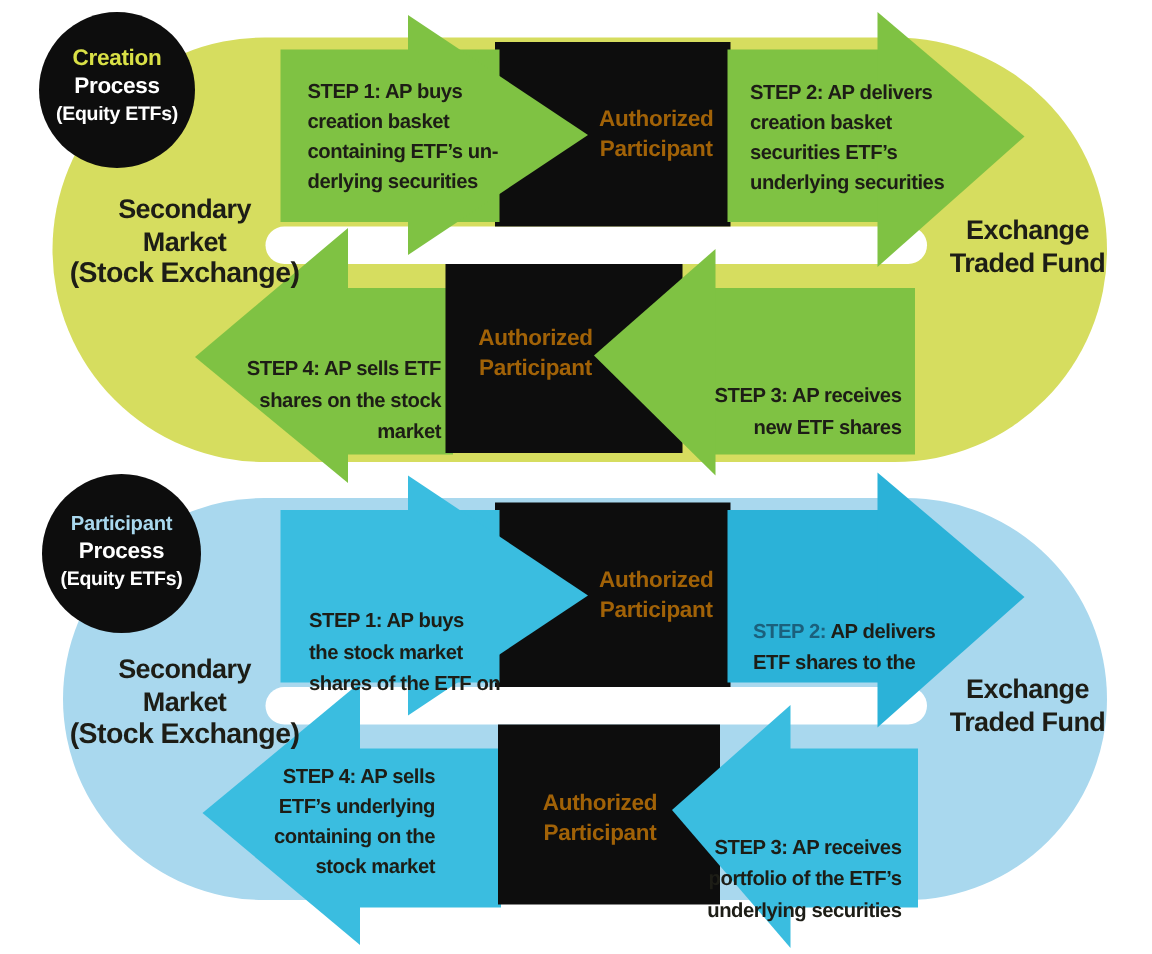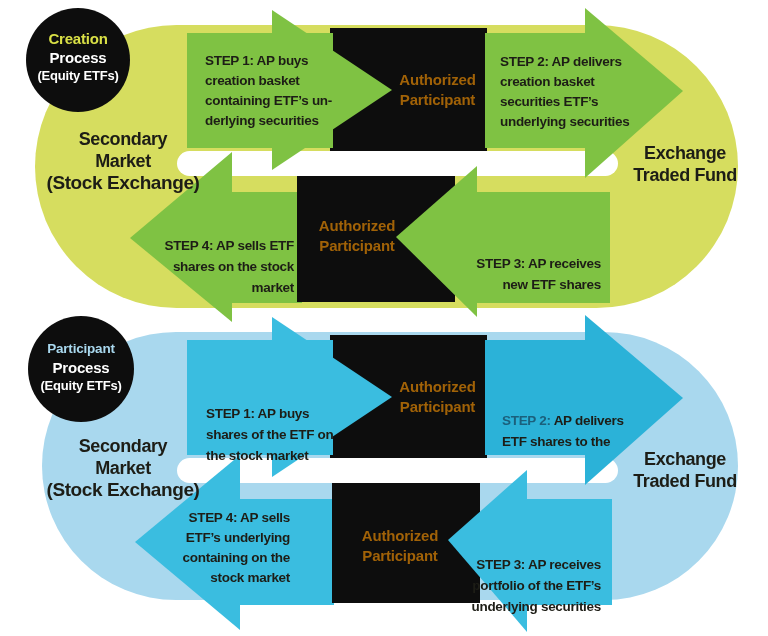--- a/index.html
+++ b/index.html
@@ -131,22 +131,22 @@
     <div class="side2">(Stock Exchange)</div>
   </div>
 
   <div class="txt center" style="left:602px;top:448px;width:166px;">
     <div class="side1">Exchange</div>
     <div class="side1">Traded Fund</div>
   </div>
 
   <div class="txt step lh21" style="left:206px;top:367px;width:160px;">
     <div>STEP 1: AP buys</div>
+    <div>the stock market</div>
     <div>shares of the ETF on</div>
-    <div>the stock market</div>
   </div>
 
   <div class="txt ap" style="left:380px;top:377px;width:115px;">
     <div>Authorized</div>
     <div>Participant</div>
   </div>
 
   <div class="txt step lh21" style="left:502px;top:374px;width:150px;">
     <div><span class="teal">STEP 2:</span> <span>AP delivers</span></div>
     <div>ETF shares to the</div>

